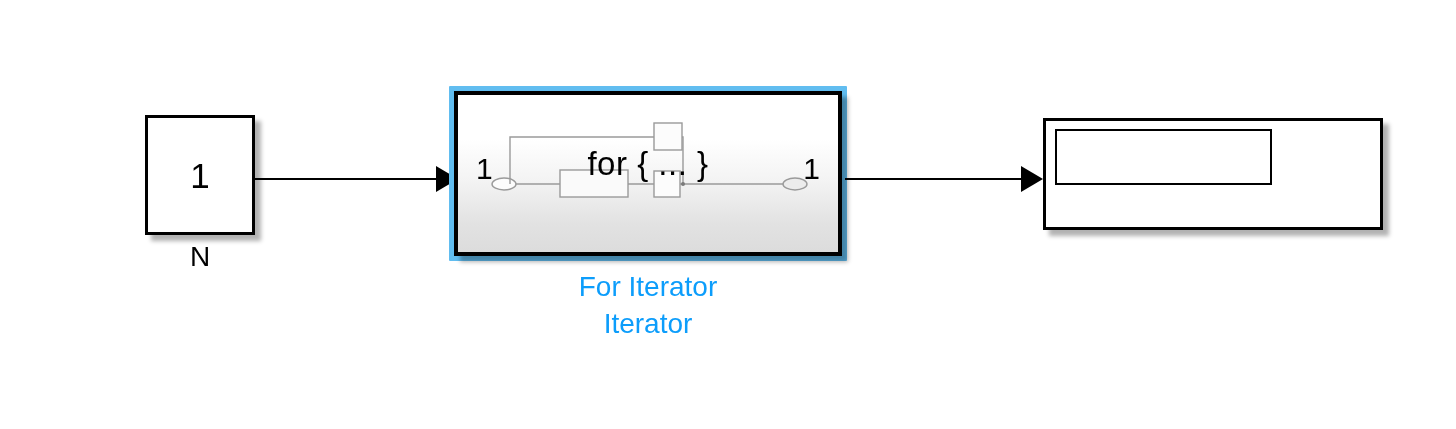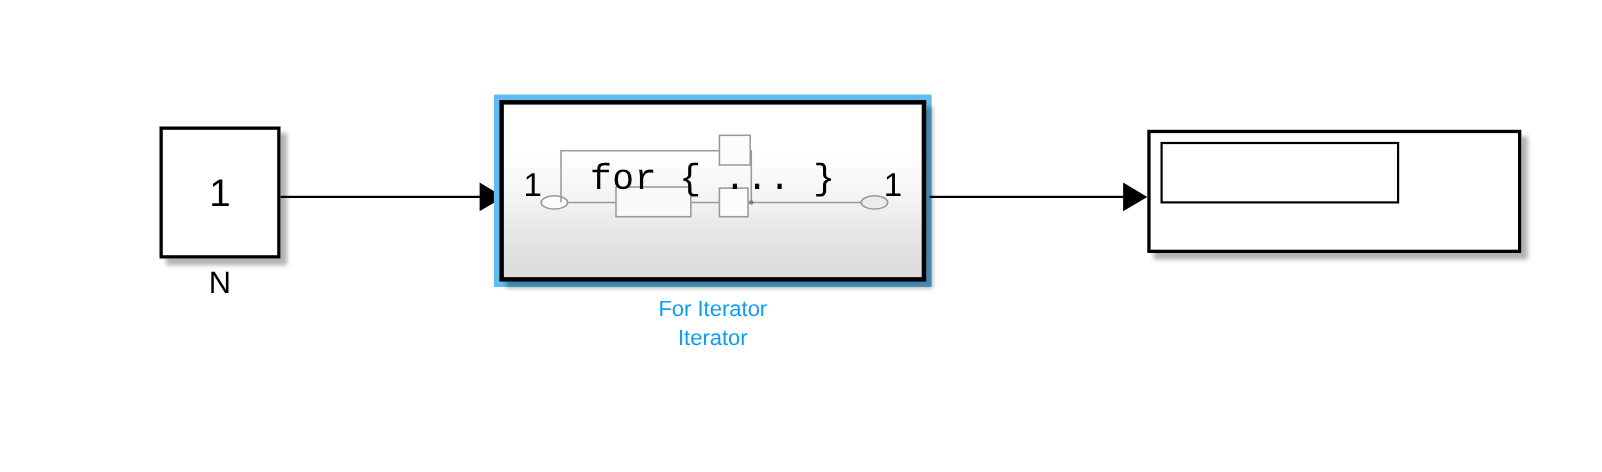--- a/index.html
+++ b/index.html
@@ -111,29 +111,29 @@
   #subsys-for-text {
     position: absolute;
     left: 0;
     top: 52px;
     width: 100%;
     text-align: center;
     font-size: 33px;
     color: #000000;
     line-height: 1;
     letter-spacing: 0.5px;
-    font-family: Liberation Mono, monospace;
+    font-family: Liberation Sans, sans-serif;
   }
 
   #subsys-caption {
     left: 449px;
     top: 268px;
     width: 398px;
     text-align: center;
-    font-size: 20px;
+    font-size: 28px;
     line-height: 1.33;
     color: #0c9dfb;
     font-family: "Liberation Sans", sans-serif;
   }
 
   
   #display-block {
     left: 1043px;
     top: 118px;
     width: 340px;

